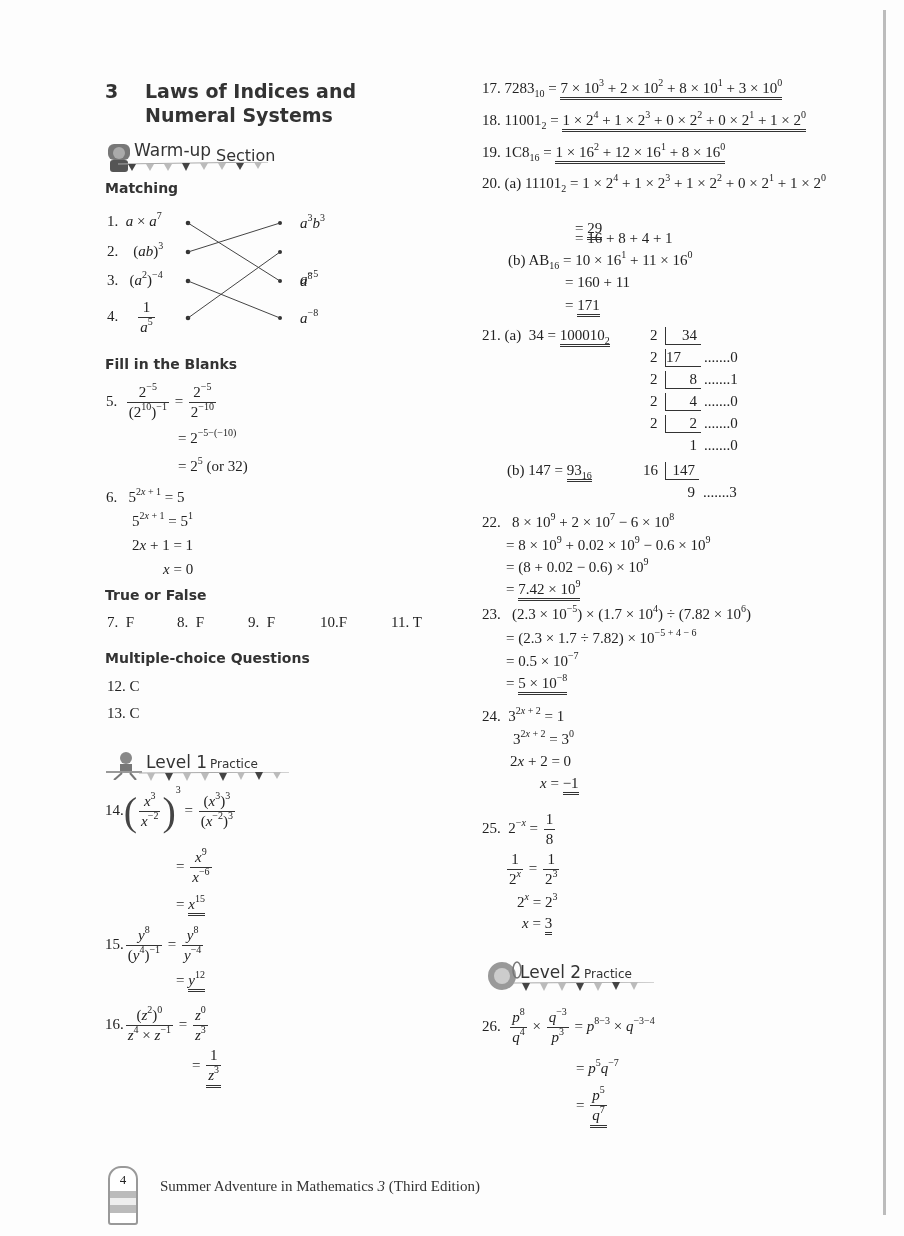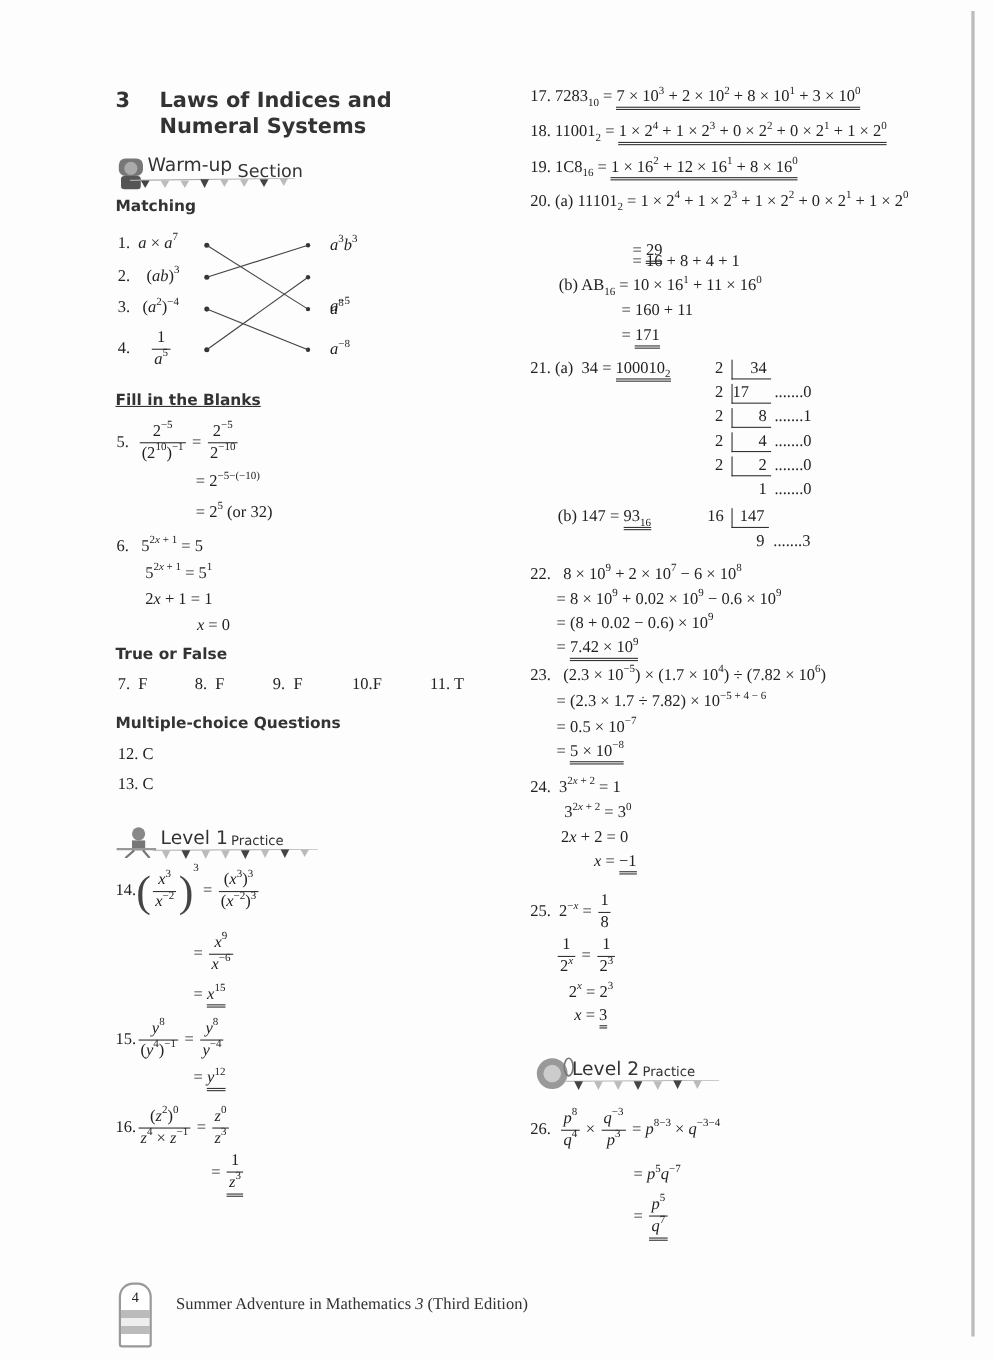--- a/index.html
+++ b/index.html
@@ -75,30 +75,30 @@
   <line x1="8" y1="11" x2="100" y2="69" stroke="#444" stroke-width="1"></line>
   <line x1="8" y1="40" x2="100" y2="11" stroke="#444" stroke-width="1"></line>
   <line x1="8" y1="69" x2="100" y2="106" stroke="#444" stroke-width="1"></line>
   <line x1="8" y1="106" x2="100" y2="40" stroke="#444" stroke-width="1"></line>
 </svg>
 <div class="abs" style="left:300px;top:215px;"><i>a</i><sup>3</sup><i>b</i><sup>3</sup></div>
 <div class="abs" style="left:300px;top:244px;margin-top:27px;"><i>a</i><sup>−5</sup></div>
 <div class="abs" style="left:300px;top:273px;"><i>a</i><sup>8</sup></div>
 <div class="abs" style="left:300px;top:310px;"><i>a</i><sup>−8</sup></div>
 
-<div class="abs sec-h" style="left:105px;top:356px;text-decoration:underline;">Fill in the Blanks</div>
+<div class="abs sec-h" style="left:105px;top:356px;">Fill in the Blanks</div>
 
 <div class="abs" style="left:106px;top:383px;">5.&nbsp;&nbsp;<span class="frac"><span class="num">2<sup>−5</sup></span><span>(2<sup>10</sup>)<sup>−1</sup></span></span> = <span class="frac"><span class="num">2<sup>−5</sup></span><span>2<sup>−10</sup></span></span></div>
 <div class="abs" style="left:178px;top:430px;">= 2<sup>−5−(−10)</sup></div>
 <div class="abs" style="left:178px;top:458px;">= 2<sup>5</sup> (or 32)</div>
 
 <div class="abs" style="left:106px;top:489px;">6.&nbsp;&nbsp;&nbsp;5<sup>2<i>x</i> + 1</sup> = 5</div>
 <div class="abs" style="left:132px;top:513px;">5<sup>2<i>x</i> + 1</sup> = 5<sup>1</sup></div>
 <div class="abs" style="left:132px;top:537px;">2<i>x</i> + 1 = 1</div>
-<div class="abs" style="left:163px;top:561px;margin-left:16px;"><i>x</i> = 0</div>
+<div class="abs" style="left:163px;top:561px;"><i>x</i> = 0</div>
 
 <div class="abs sec-h" style="left:105px;top:587px;">True or False</div>
 <div class="abs" style="left:107px;top:614px;"><span>7.</span>&nbsp;&nbsp;<span>F</span></div>
 <div class="abs" style="left:177px;top:614px;"><span>8.</span>&nbsp;&nbsp;<span>F</span></div>
 <div class="abs" style="left:248px;top:614px;"><span>9.</span>&nbsp;&nbsp;<span>F</span></div>
 <div class="abs" style="left:320px;top:614px;"><span>10.</span><span>F</span></div>
 <div class="abs" style="left:391px;top:614px;"><span>11.</span> <span>T</span></div>
 
 <div class="abs sec-h" style="left:105px;top:650px;text-align:right;">Multiple-choice Questions</div>
 <div class="abs" style="left:107px;top:678px;"><span>12.</span> <span>C</span></div>

